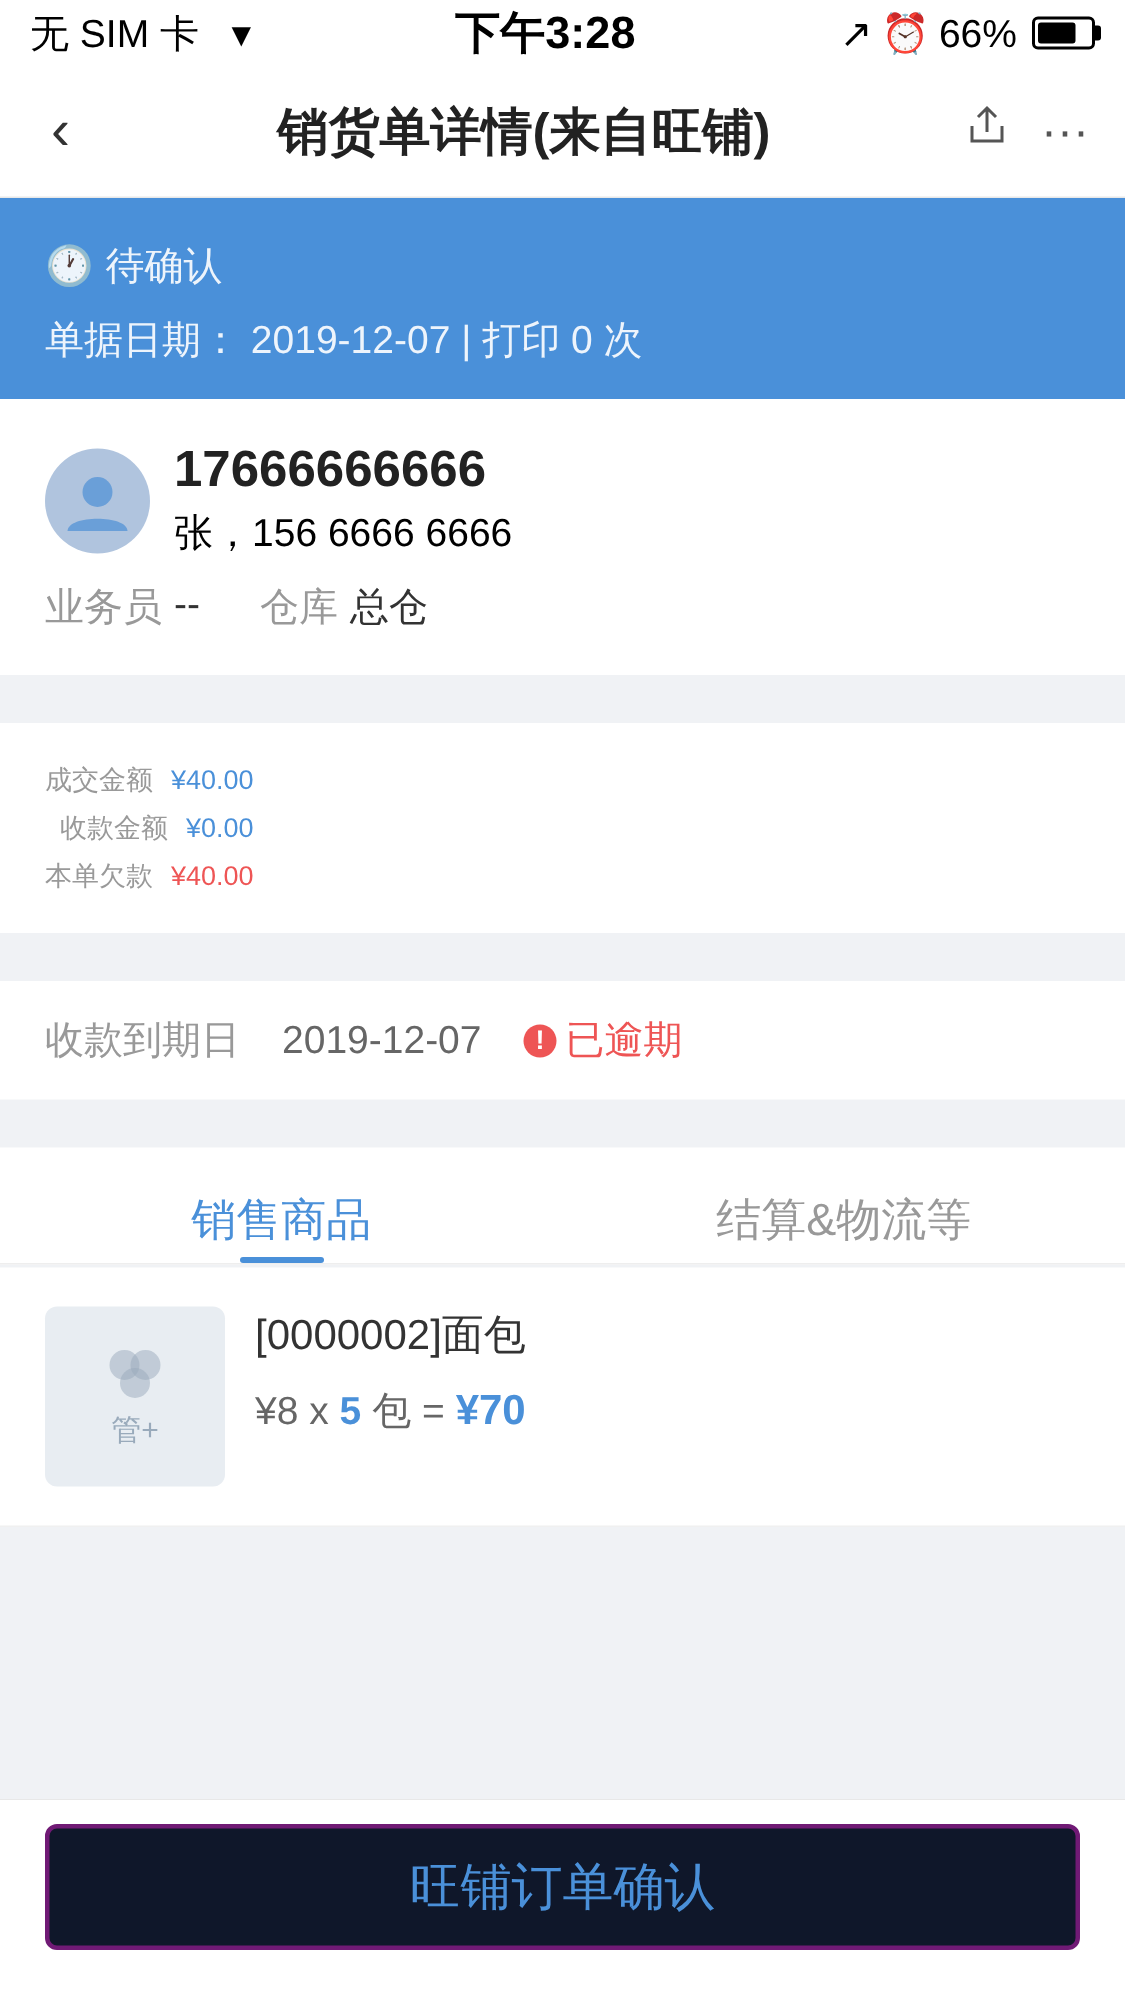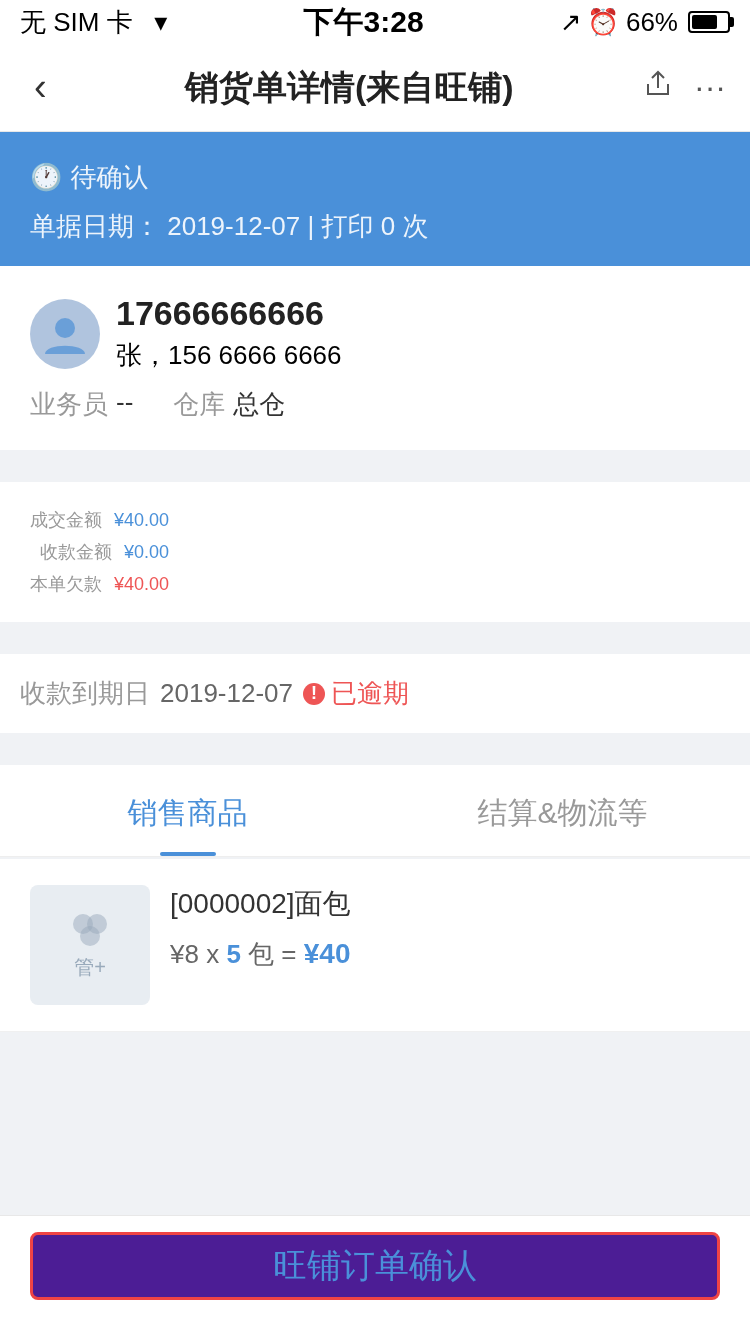--- a/index.html
+++ b/index.html
@@ -195,25 +195,25 @@
       font-size: 18px;
       align-items: center;
     }
     .amount-label { color: #999; }
     .amount-value { color: #4a90d9; font-weight: 500; }
     .amount-value.overdue { color: #e55; }
 
     
     .due-date-section {
       background: #fff;
-      padding: 22px 20px;
+      padding: 22px 30px;
       margin-bottom: 16px;
       display: flex;
       align-items: center;
-      gap: 10px;
+      gap: 28px;
       font-size: 26px;
       color: #666;
     }
     .due-label { color: #999; }
     .overdue-badge {
       display: flex;
       align-items: center;
       gap: 6px;
       color: #e55;
       font-size: 26px;
@@ -237,21 +237,21 @@
       background: #fff;
       margin-bottom: 0;
     }
     .tabs-header {
       display: flex;
       border-bottom: 1px solid #eee;
     }
     .tab-item {
       flex: 1;
       text-align: center;
-      padding: 28px 0 22px;
+      padding: 28px 0 8px;
       font-size: 30px;
       color: #999;
       cursor: pointer;
       position: relative;
     }
     .tab-item.active {
       color: #4a90d9;
     }
     .tab-item.active::after {
       content: '';
@@ -324,23 +324,23 @@
       position: fixed;
       bottom: 0;
       left: 0;
       width: 750px;
       background: #fff;
       padding: 16px 30px 34px;
       border-top: 1px solid #e8e8e8;
     }
     .confirm-btn {
       width: 100%;
-      height: 68px;
-      border: 3px solid #ef4444;
-      background: #4c1d95;
+      height: 84px;
+      border: 3px solid #701a75;
+      background: #0f172a;
       color: #4a90d9;
       font-size: 34px;
       font-weight: 500;
       border-radius: 8px;
       cursor: pointer;
       display: flex;
       align-items: center;
       justify-content: center;
     }
 
@@ -479,21 +479,21 @@
       </div>
     </div>
     <div class="product-info">
       <div class="product-name">[0000002]面包</div>
       <div class="product-price-row">
         <span>¥8</span>
         <span> x </span>
         <span class="price-highlight">5</span>
         <span>包</span>
         <span> = </span>
-        <span class="price-total">¥40</span>
+        <span class="price-total">¥70</span>
       </div>
     </div>
   </div>
 </div>
 
 <div class="empty-area" style="height:240px;"></div>
 
 <div class="bottom-bar">
   <button class="confirm-btn">
     <span>旺铺订单确认</span>

